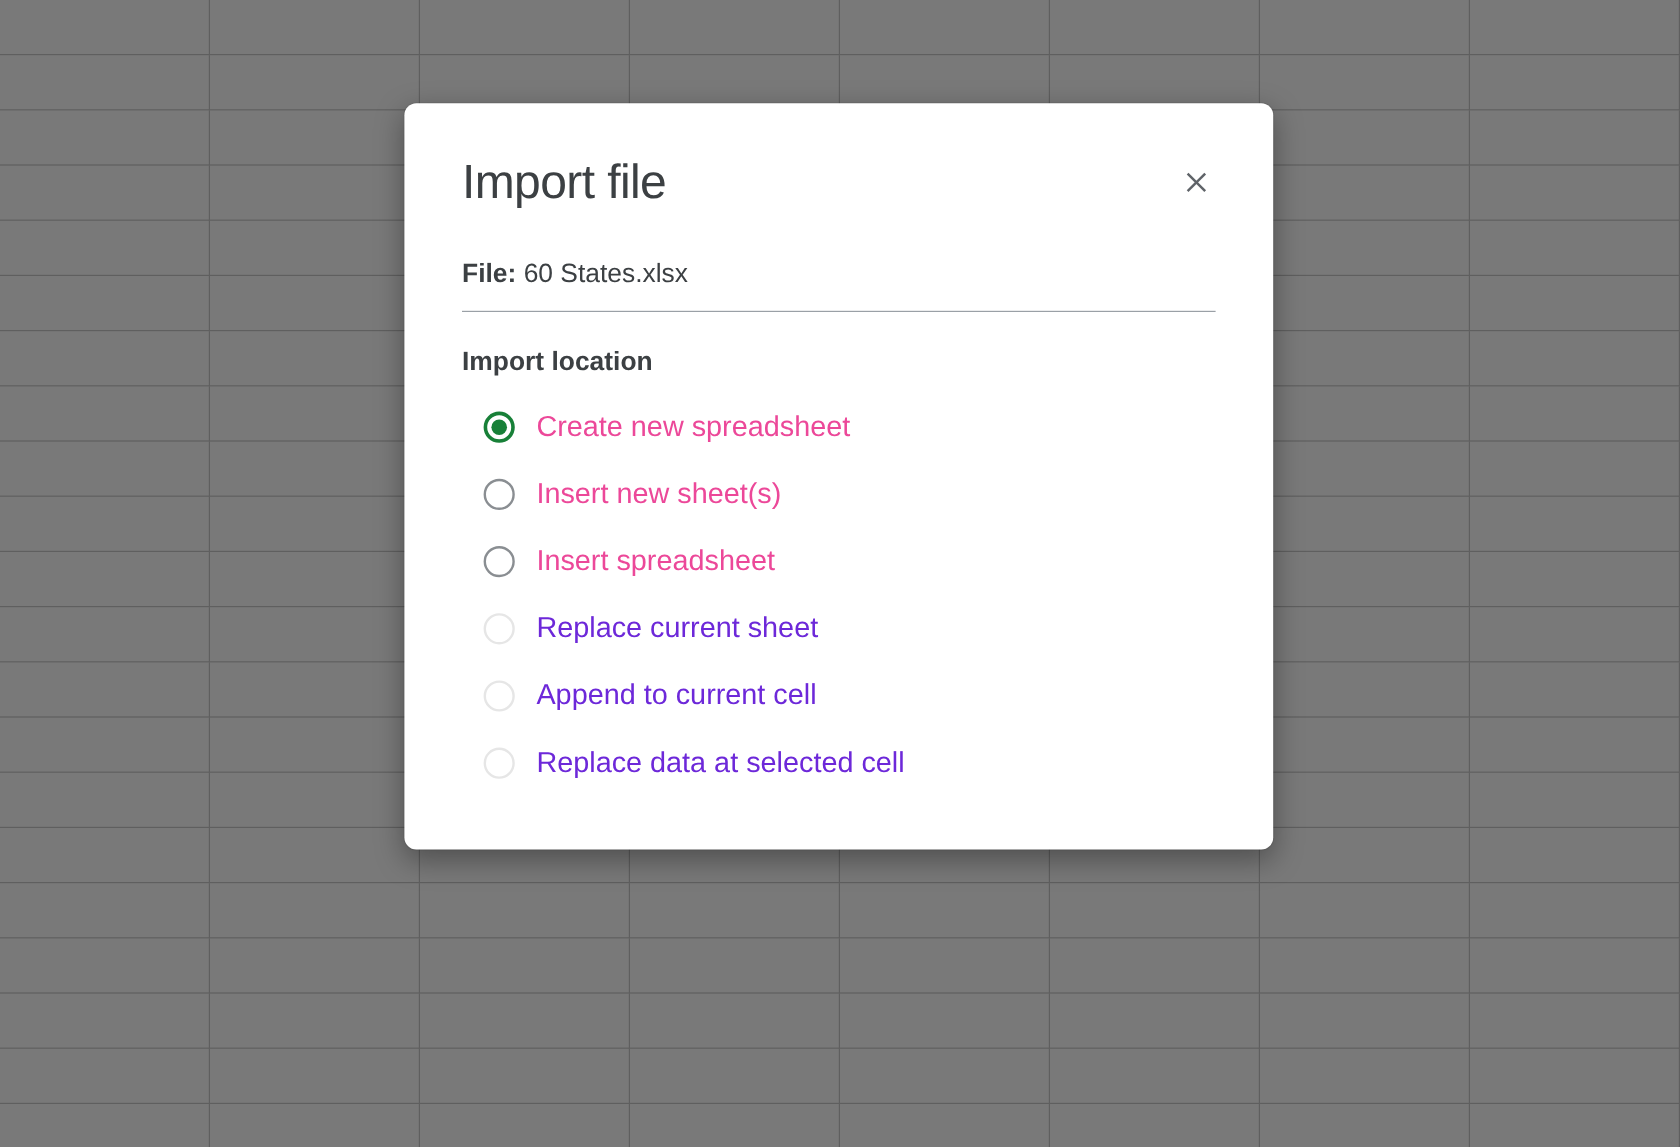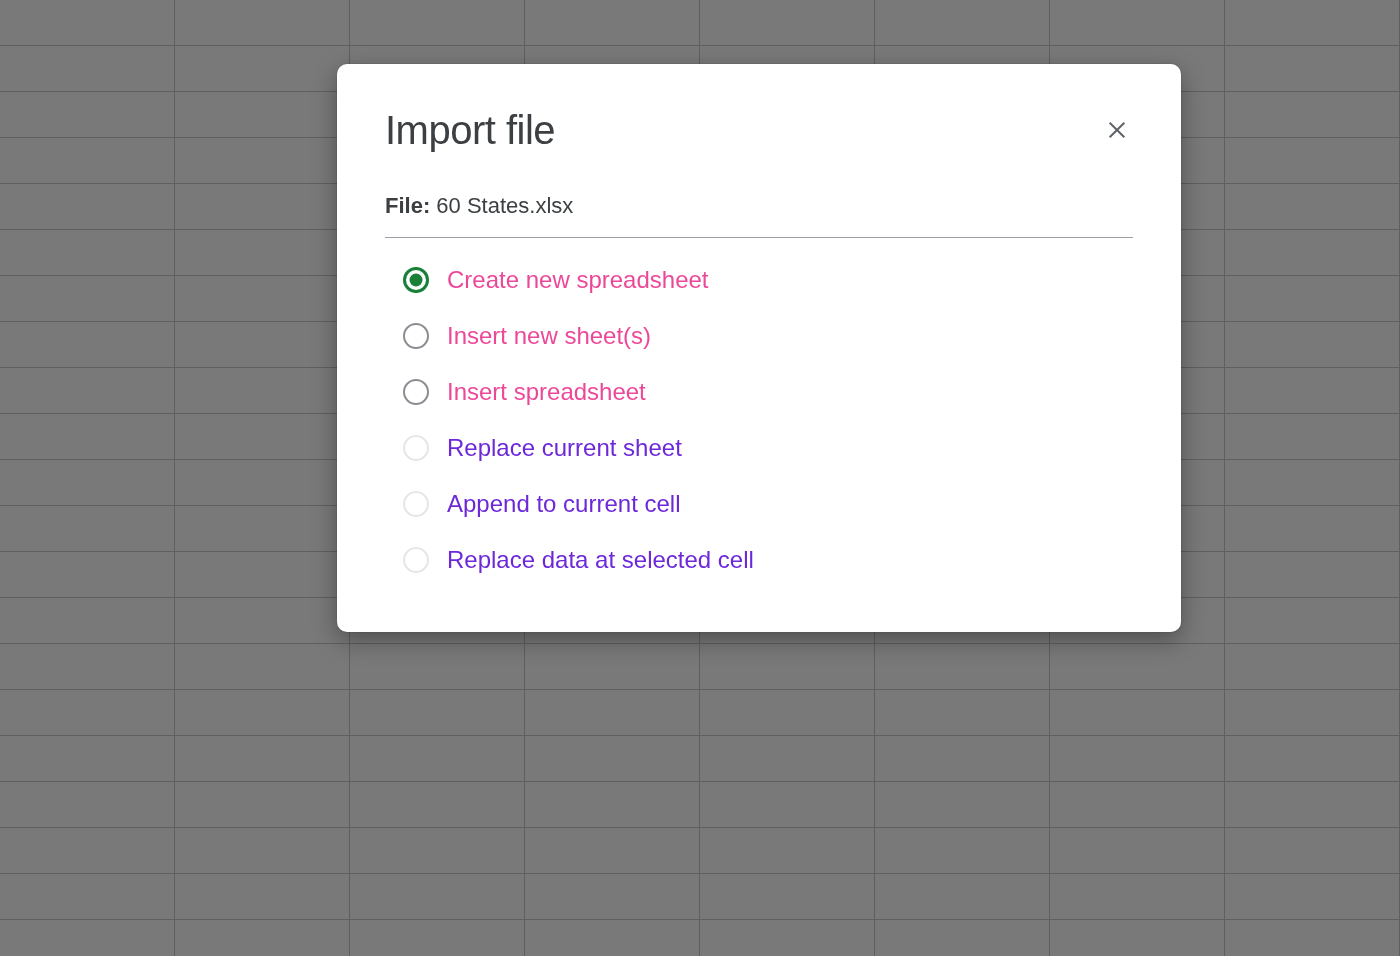--- a/index.html
+++ b/index.html
@@ -23,23 +23,23 @@
 
 .scrim {
   position: absolute;
   inset: 0;
   background: rgba(0,0,0,0.48);
 }
 
 
 .dialog {
   position: absolute;
-  top: 64px;
+  top: 86px;
   left: 337px;
-  width: 844px;
+  width: 724px;
   background: #fff;
   border-radius: 10px;
   box-shadow: 0 8px 24px rgba(0,0,0,0.35), 0 0 0 1px rgba(0,0,0,0.05);
   padding: 44px 48px 44px 48px;
 }
 
 .dialog-header {
   display: flex;
   align-items: flex-start;
   justify-content: space-between;
@@ -335,20 +335,21 @@
         </svg>
     </button>
   </div>
 
   <div class="file-line">
     <b>File:</b>
     <span> </span>
     <span>60 States.xlsx</span>
   </div>
 
+  <div class="section-label">Import location</div>
 
   <div class="radio-group">
 
     <div class="radio-row">
       <span class="radio selected"></span>
       <span>Create new spreadsheet</span>
     </div>
 
     <div class="radio-row">
       <span class="radio"></span>

